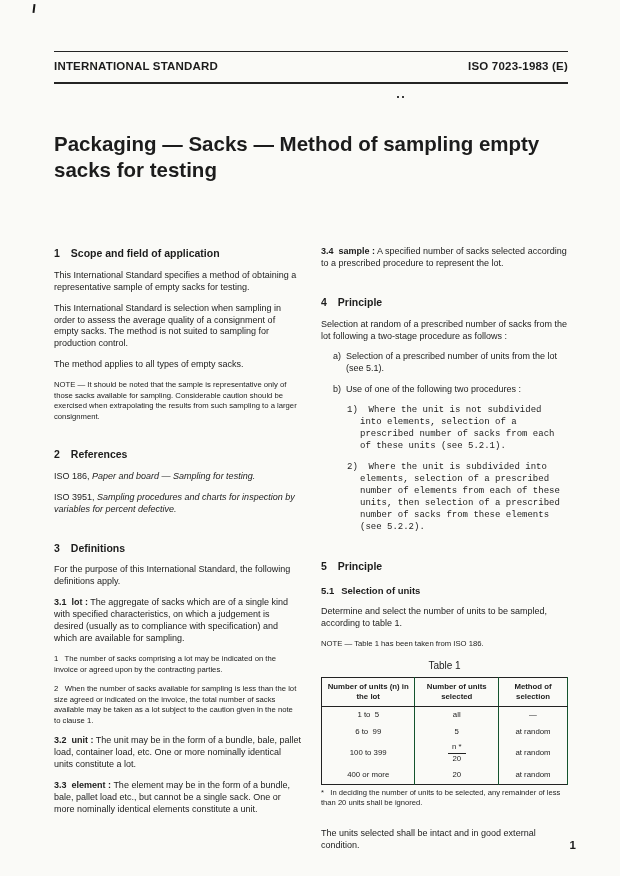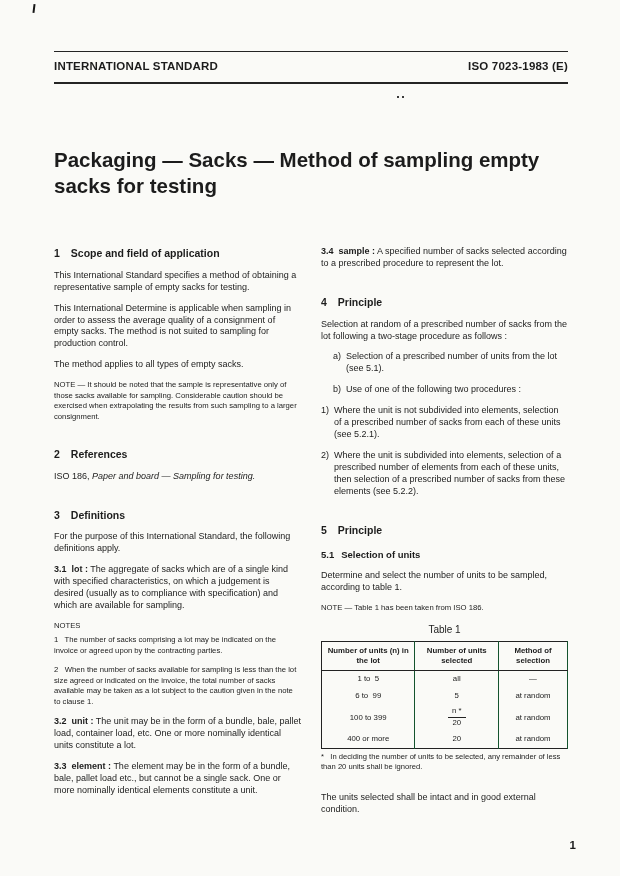--- a/index.html
+++ b/index.html
@@ -21,21 +21,21 @@
   .rule-top { top:51px; height:1px; }
   .rule-bottom { top:82px; height:2px; }
 
   .header {
     position:absolute; left:54px; right:52px; top:60px;
     display:flex; justify-content:space-between;
     font-weight:bold; font-size:11.5px; letter-spacing:0.2px;gap:28px;
   }
 
   .title {
-    position:absolute; left:54px; top:147px; width:516px;
+    position:absolute; left:54px; top:131px; width:516px;
     font-size:20.5px; line-height:1.28; font-weight:bold;
   }
 
   .columns {
     position:absolute; left:54px; top:246px; width:514px;
     display:flex; gap:20px;
   }
   .col { width:247px; font-size:9px; line-height:1.33; }
   .col p { margin-bottom:9px; }
 
@@ -47,21 +47,21 @@
   .sec .num { display:inline-block; margin-right:11px; }
   .subsec { font-size:9.5px; font-weight:bold; margin:12px 0 9px 0; }
   .subsec .num { display:inline-block; margin-right:7px; }
 
   .note { font-size:7.7px; line-height:1.36; color:#222; margin-bottom:8px; }
   .notes-label { font-size:7.7px; margin-bottom:4px; }
 
   .lead { font-weight:bold; }
 
   .li1 { margin-left:12px; padding-left:13px; text-indent:-13px; margin-bottom:7px; }
-  .li2 { padding-left:13px; text-indent:-13px; margin-bottom:8px; }
+  .li2 { margin-left:26px; padding-left:13px; text-indent:-13px; margin-bottom:8px;font-family:Liberation Mono, monospace; }
 
   .table-caption { text-align:center; font-weight:normal; font-size:10px; margin:4px 0 5px 0; }
   table { width:100%; border-collapse:collapse; font-size:7.8px; text-align:center; border:1px solid #222; }
   th, td { border-left:1px solid #222; border-right:1px solid #14532d; padding:2px 3px; vertical-align:middle; }
   thead th { border-bottom:1px solid #222; font-weight:bold; padding:4px 2px; line-height:1.3; }
   tbody td { padding:3px 3px;text-align:center; }
   .frac { display:inline-block; line-height:1.15; }
   .frac-n { display:block; border-bottom:1px solid #222; padding:0 4px 1px 4px; }
   .frac-d { display:block; padding-top:1px; }
   .footnote { font-size:7.6px; line-height:1.35; margin-top:3px; margin-bottom:8px; }
@@ -88,31 +88,31 @@
   </div>
   <div class="rule rule-bottom"></div>
 
   <h1 class="title" data-bind="title">Packaging — Sacks — Method of sampling empty sacks for testing</h1>
 
   <div class="columns">
 
     <div class="col">
       <h2 class="sec"><span class="num" data-bind="sections.s1.num">1</span><span data-bind="sections.s1.title">Scope and field of application</span></h2>
       <p data-bind="left_col.p1">This International Standard specifies a method of obtaining a representative sample of empty sacks for testing.</p>
-      <p data-bind="left_col.p2">This International Determine is applicable when sampling in order to assess the average quality of a consignment of empty sacks. The method is not suited to sampling for production control.</p>
+      <p data-bind="left_col.p2">This International Standard is selection when sampling in order to assess the average quality of a consignment of empty sacks. The method is not suited to sampling for production control.</p>
       <p data-bind="left_col.p3">The method applies to all types of empty sacks.</p>
       <p class="note" data-bind="left_col.note1">NOTE — It should be noted that the sample is representative only of those sacks available for sampling. Considerable caution should be exercised when extrapolating the results from such sampling to a larger consignment.</p>
 
       <h2 class="sec"><span class="num" data-bind="sections.s2.num">2</span><span data-bind="sections.s2.title">References</span></h2>
       <p><span data-bind="left_col.ref1_label">ISO 186,</span> <i data-bind="left_col.ref1_title">Paper and board — Sampling for testing.</i></p>
+      <p><span data-bind="left_col.ref2_label">ISO 3951,</span> <i data-bind="left_col.ref2_title">Sampling procedures and charts for inspection by variables for percent defective.</i></p>
 
       <h2 class="sec"><span class="num" data-bind="sections.s3.num">3</span><span data-bind="sections.s3.title">Definitions</span></h2>
       <p data-bind="left_col.def_intro">For the purpose of this International Standard, the following definitions apply.</p>
       <p><b class="lead" data-bind="left_col.d31_lead">3.1  lot :</b> <span data-bind="left_col.d31_body">The aggregate of sacks which are of a single kind with specified characteristics, on which a judgement is desired (usually as to compliance with specification) and which are available for sampling.</span></p>
-      <div class="notes-label" data-bind="left_col.notes_label">NOTES</div>
       <p class="note" data-bind="left_col.note_n1">1   The number of sacks comprising a lot may be indicated on the invoice or agreed upon by the contracting parties.</p>
       <p class="note" data-bind="left_col.note_n2">2   When the number of sacks available for sampling is less than the lot size agreed or indicated on the invoice, the total number of sacks available may be taken as a lot subject to the caution given in the note to clause 1.</p>
       <p><b class="lead" data-bind="left_col.d32_lead">3.2  unit :</b> <span data-bind="left_col.d32_body">The unit may be in the form of a bundle, bale, pallet load, container load, etc. One or more nominally identical units constitute a lot.</span></p>
       <p><b class="lead" data-bind="left_col.d33_lead">3.3  element :</b> <span data-bind="left_col.d33_body">The element may be in the form of a bundle, bale, pallet load etc., but cannot be a single sack. One or more nominally identical elements constitute a unit.</span></p>
     </div>
 
     <div class="col">
       <p><b class="lead" data-bind="right_col.d34_lead">3.4  sample :</b> <span data-bind="right_col.d34_body">A specified number of sacks selected according to a prescribed procedure to represent the lot.</span></p>
 
       <h2 class="sec"><span class="num" data-bind="sections.s4.num">4</span><span data-bind="sections.s4.title">Principle</span></h2>

